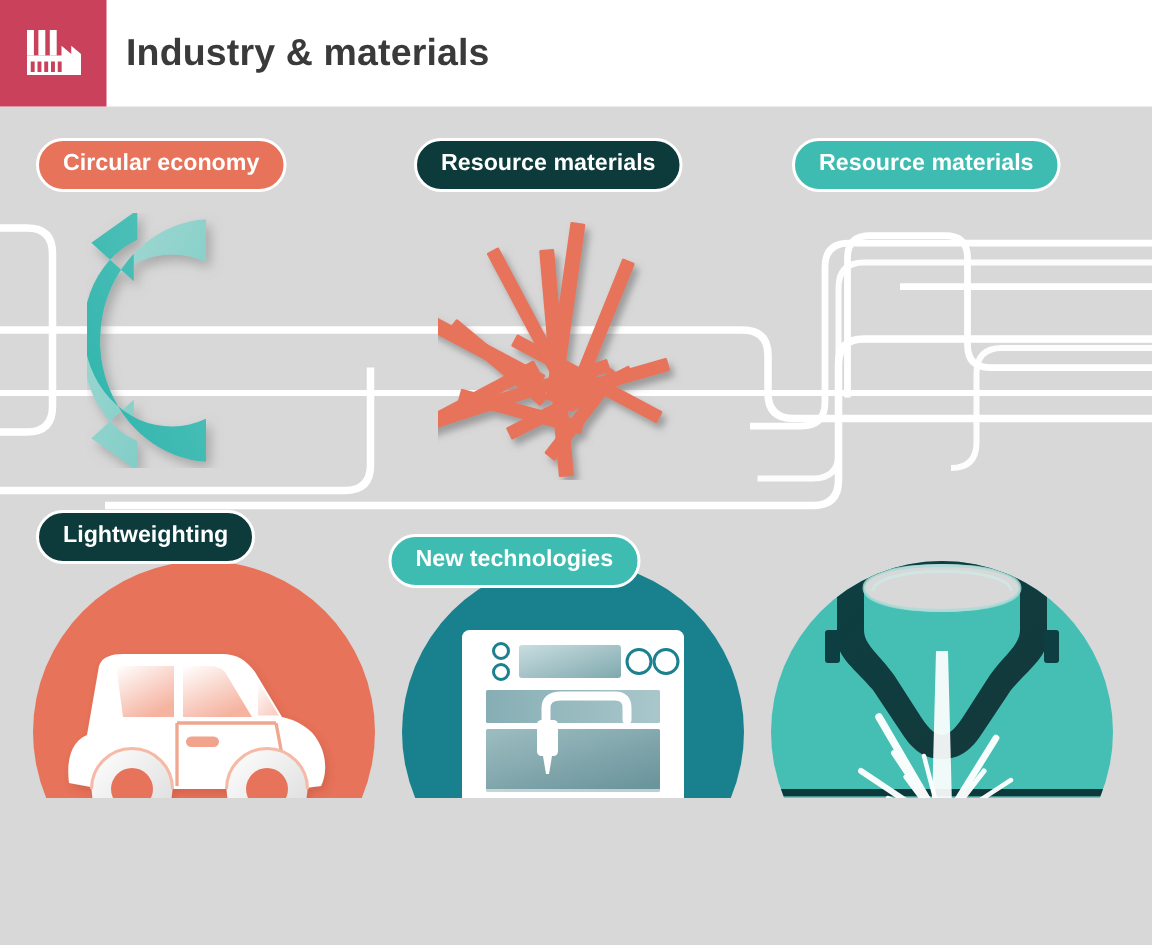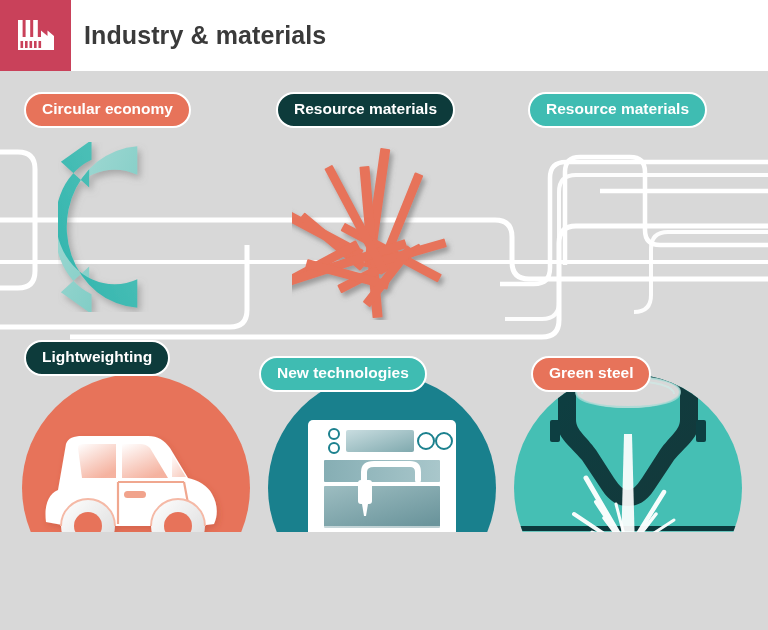--- a/index.html
+++ b/index.html
@@ -337,17 +337,14 @@
       <ellipse cx="114" cy="178" rx="17" ry="9" fill="#ffffff"></ellipse>
     </svg>
   </div>
 
   <div class="pill dark" style="left:24px;top:340px;">
     <span>Lightweighting</span>
   </div>
   <div class="pill teal" style="left:259px;top:356px;">
     <span>New technologies</span>
   </div>
-  <div class="pill orange" style="left:531px;top:356px;">
-    <span>Green steel</span>
-  </div>
 
 </div>
 
 </body></html>

